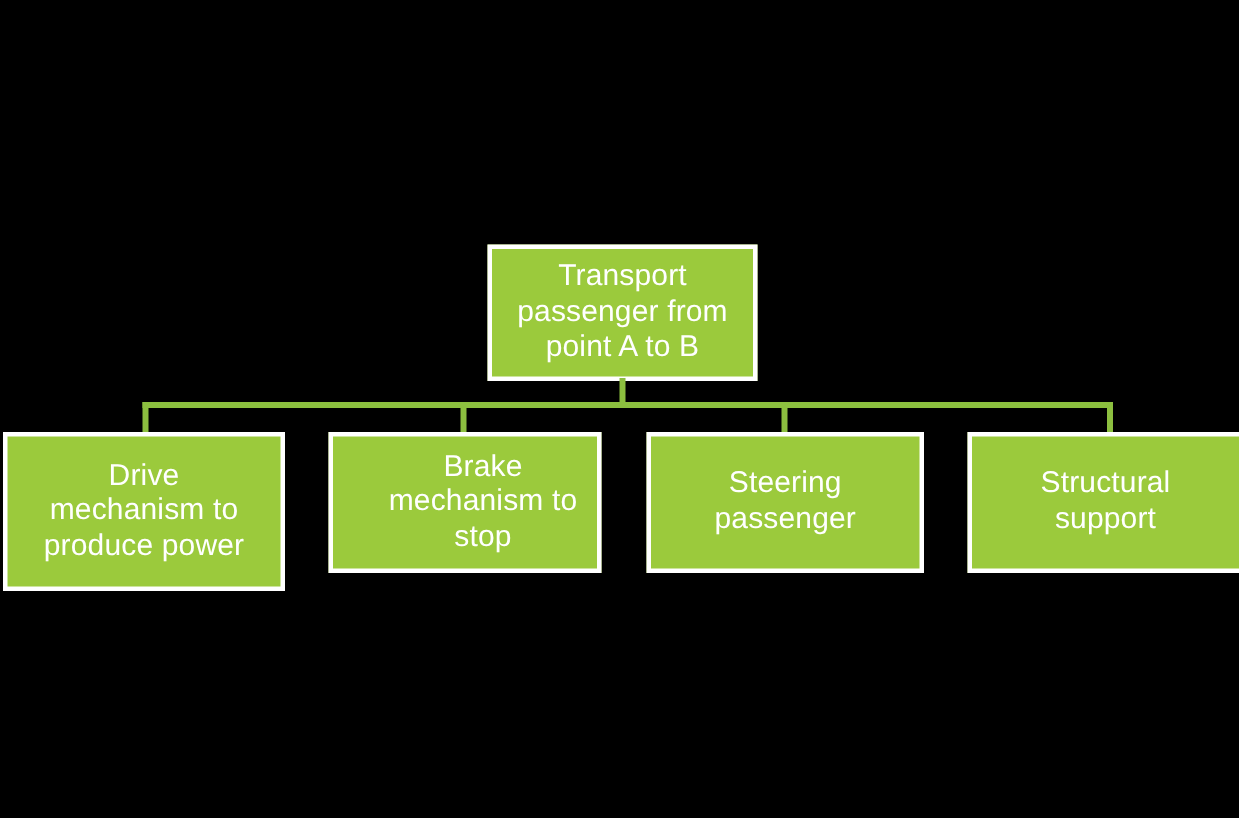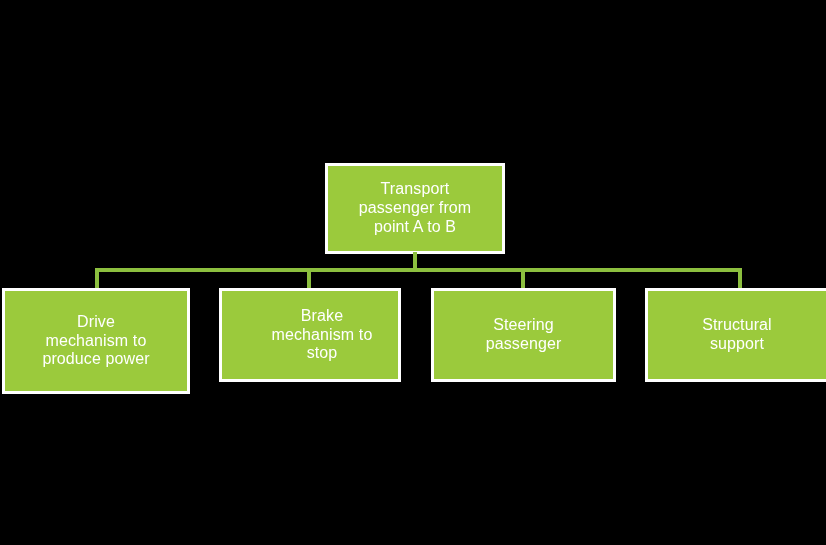--- a/index.html
+++ b/index.html
@@ -19,21 +19,21 @@
   .node {
     position: absolute;
     box-sizing: border-box;
     background: #9BCA3C;
     border: 3px solid #FFFFFF;
     display: flex;
     align-items: center;
     justify-content: center;
     text-align: center;
     color: #FFFFFF;
-    font-size: 16px;
+    font-size: 20px;
     line-height: 1.18;
     padding: 2px 6px;
     letter-spacing: 0.1px;
   }
   .node-label {
     display: block;
     white-space: pre-line;
   }
   .connector {
     position: absolute;

